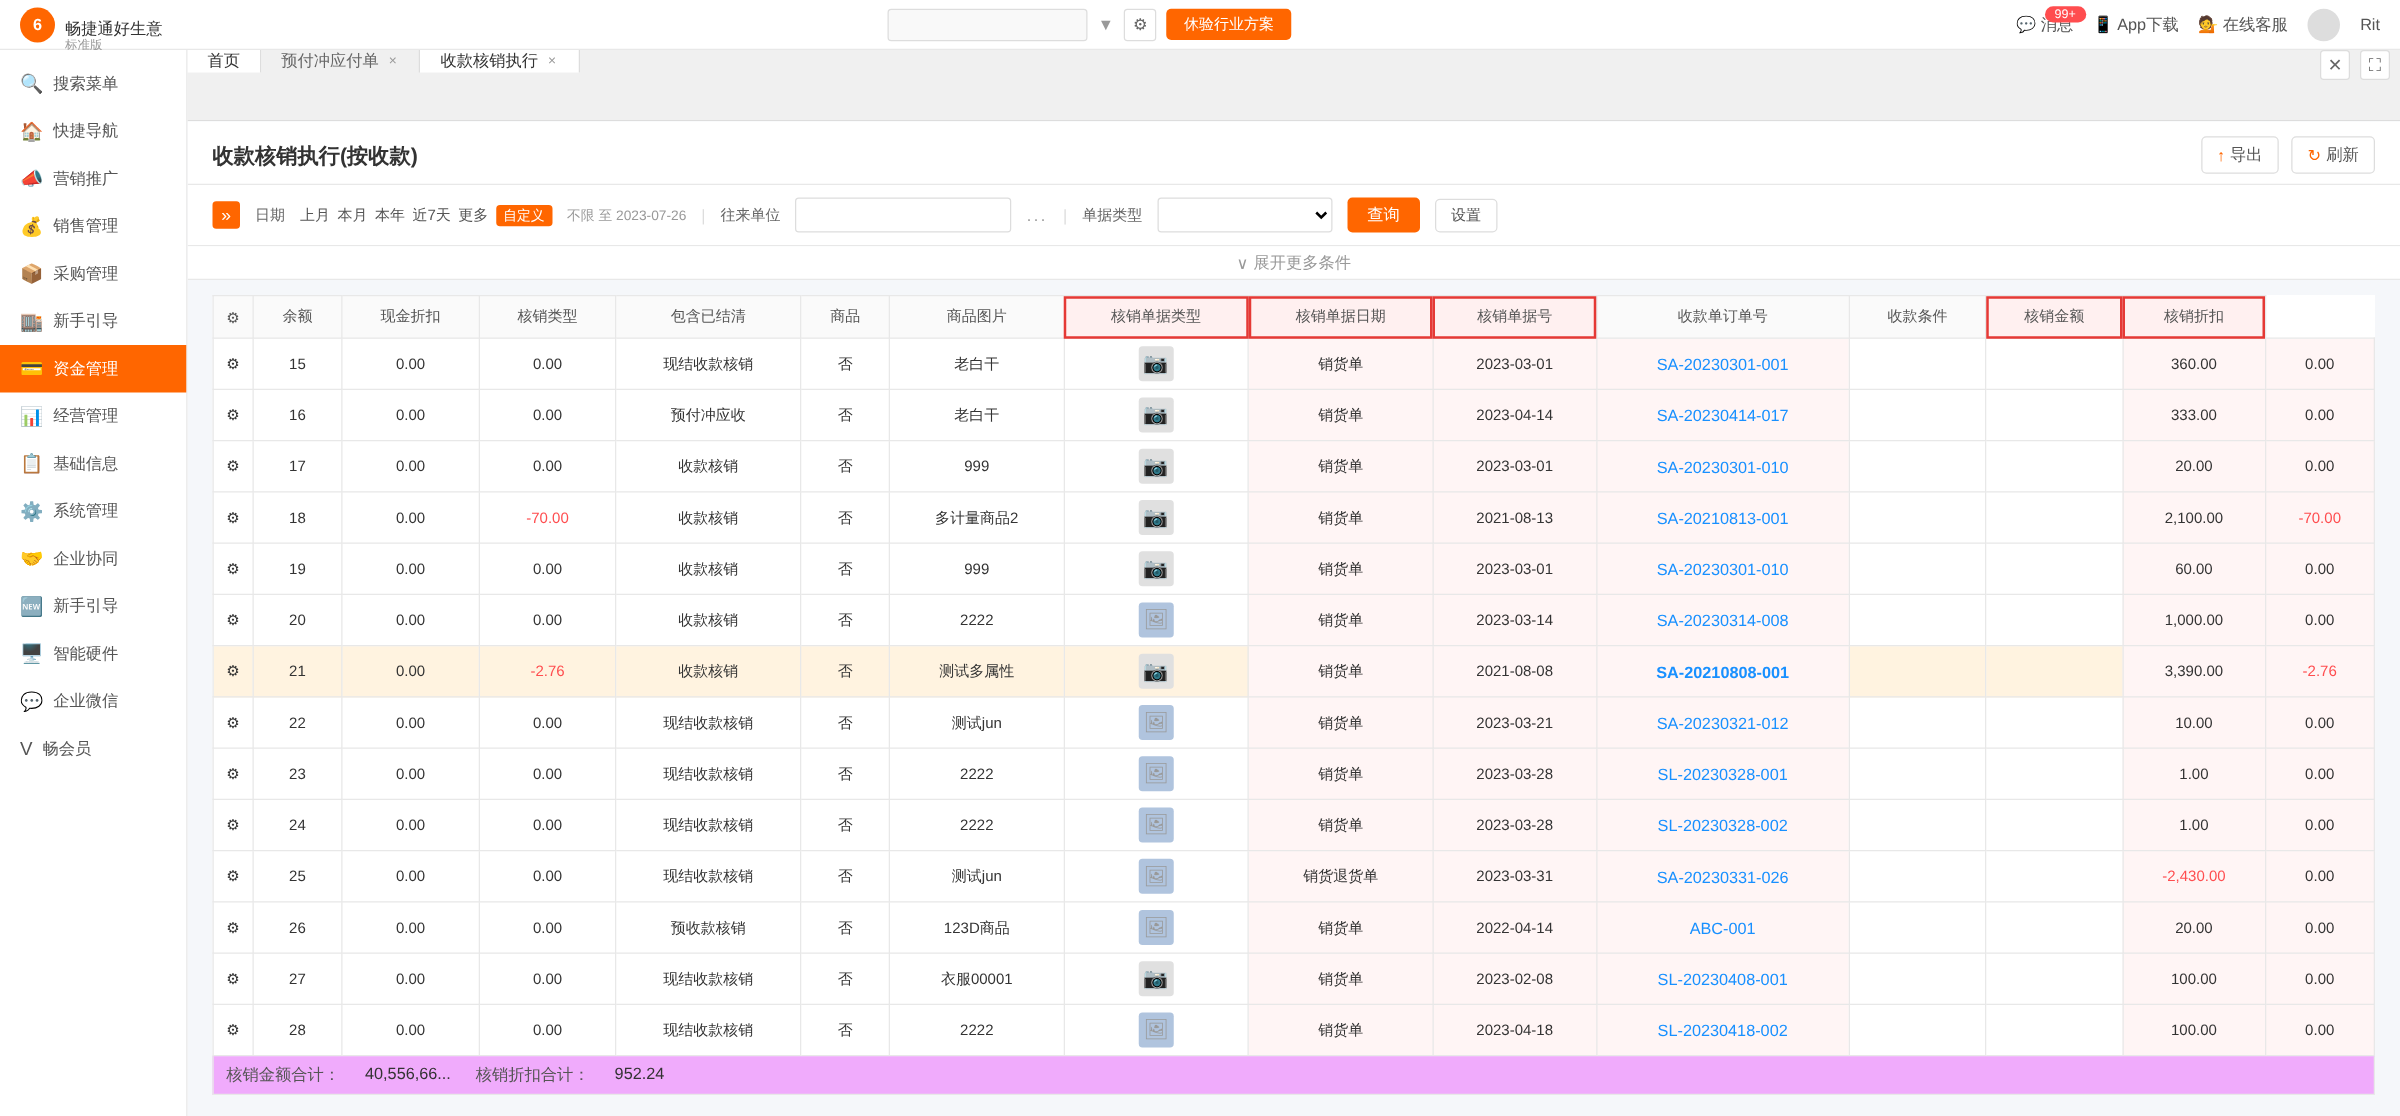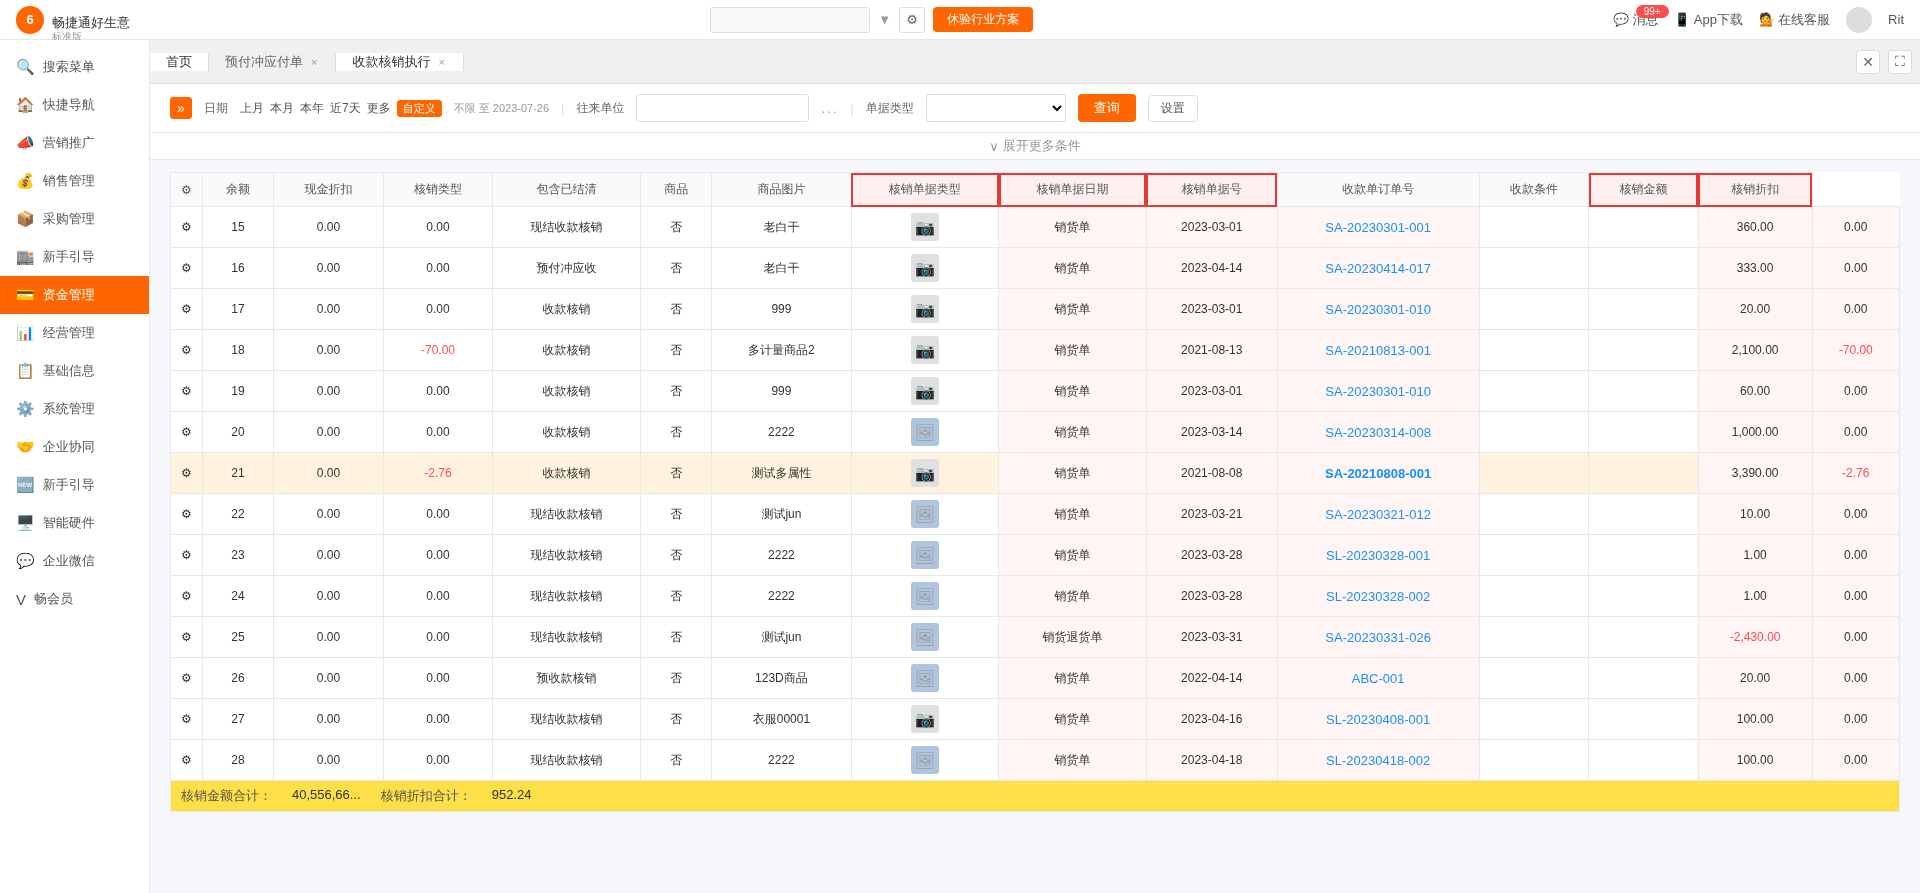--- a/index.html
+++ b/index.html
@@ -27,21 +27,21 @@
     
     .sidebar { width: 150px; background: #fff; border-right: 1px solid #e8e8e8; display: flex; flex-direction: column; padding: 8px 0; }
     .sidebar-item { display: flex; align-items: center; gap: 8px; padding: 10px 16px; cursor: pointer; color: #555; font-size: 13px; }
     .sidebar-item.active { background: #ff6600; color: #fff; border-radius: 0; }
     .sidebar-item .s-icon { font-size: 15px; }
 
     
     .content-area { flex: 1; display: flex; flex-direction: column; overflow: hidden; }
 
     
-    .tabs-bar { height: 44px; background: #f0f0f0; display: flex; align-items: center; border-bottom: 1px solid #ddd; }
+    .tabs-bar { height: 57px; background: #f0f0f0; display: flex; align-items: flex-start; border-bottom: 1px solid #ddd; }
     .tab-item { display: flex; align-items: center; padding: 0 16px; cursor: pointer; font-size: 13px; color: #666; border-right: 1px solid #ddd; gap: 6px; position: relative; }
     .tab-item.home { background: #fff; color: #333; font-weight: 500; }
     .tab-item.active { background: #fff; color: #333; }
     .tab-close { font-size: 11px; color: #999; cursor: pointer; padding: 2px; border-radius: 2px; }
     .tab-spacer { flex: 1; }
     .tab-controls { display: flex; align-items: center; padding: 0 8px; gap: 8px; }
     .tab-ctrl-btn { width: 24px; height: 24px; display: flex; align-items: center; justify-content: center; cursor: pointer; color: #666; font-size: 14px; border: 1px solid #ddd; background: #fff; border-radius: 3px; }
 
     
     .page-content { flex: 1; overflow: hidden; display: flex; flex-direction: column; background: #f5f7fa; }
@@ -73,21 +73,21 @@
     
     .table-area { flex: 1; overflow: auto; padding: 12px 20px; }
     .data-table { width: 100%; border-collapse: collapse; background: #fff; }
     .data-table th { background: #fafafa; border: 1px solid #e8e8e8; padding: 8px 10px; text-align: center; color: #555; font-weight: 500; white-space: nowrap; font-size: 12px; }
     .data-table td { border: 1px solid #e8e8e8; padding: 6px 10px; text-align: center; color: #333; font-size: 12px; white-space: nowrap; }
     .data-table tr.highlighted td { background: #fff3e0; }
     .link-text { color: #1890ff; cursor: pointer; text-decoration: none; }
     .settings-col { width: 30px; }
 
     
-    .table-footer { background: #fde047; border: 1px solid #e8e8e8; border-top: none; padding: 6px 10px; display: flex; align-items: center; }
+    .table-footer { background: #f0abfc; border: 1px solid #e8e8e8; border-top: none; padding: 6px 10px; display: flex; align-items: center; }
     .footer-totals { display: flex; gap: 20px; font-size: 12px; color: #555; }
     .footer-total-val { font-weight: normal; color: #333; }
 
     
     ::-webkit-scrollbar { width: 6px; height: 6px; }
     ::-webkit-scrollbar-thumb { background: #ccc; border-radius: 3px; }
 
     .thumbnail { width: 28px; height: 28px; background: #e0e0e0; border-radius: 3px; display: inline-flex; align-items: center; justify-content: center; color: #999; font-size: 16px; }
     .thumbnail.has-img { background: #b0c4de; }
   </style>
@@ -210,20 +210,33 @@
       </div>
       <div class="tab-spacer"></div>
       <div class="tab-controls">
         <div class="tab-ctrl-btn">✕</div>
         <div class="tab-ctrl-btn">⛶</div>
       </div>
     </div>
 
     <div class="page-content">
 
+      <div class="page-header">
+        <span class="page-title">收款核销执行(按收款)</span>
+        <div class="page-actions">
+          <button class="action-btn">
+            <span class="icon">↑</span>
+            <span>导出</span>
+          </button>
+          <button class="action-btn">
+            <span class="icon">↻</span>
+            <span>刷新</span>
+          </button>
+        </div>
+      </div>
 
       <div class="filter-bar">
         <button class="filter-expand-btn">»</button>
         <span class="filter-label">日期</span>
         <div class="date-links">
           <span class="date-link">上月</span>
           <span class="date-link">本月</span>
           <span class="date-link">本年</span>
           <span class="date-link">近7天</span>
           <span class="date-link">更多</span>
@@ -480,21 +493,21 @@
               <tr>
                 <td>⚙</td>
                 <td>27</td>
                 <td>0.00</td>
                 <td>0.00</td>
                 <td>现结收款核销</td>
                 <td>否</td>
                 <td>衣服00001</td>
                 <td><span class="thumbnail">📷</span></td>
                 <td style="background: rgba(255, 0, 0, 0.04);">销货单</td>
-                <td style="background: rgba(255, 0, 0, 0.04);">2023-04-16</td>
+                <td style="background: rgba(255, 0, 0, 0.04);">2023-02-08</td>
                 <td style="background: rgba(255, 0, 0, 0.04);"><a class="link-text" href="#">SL-20230408-001</a></td>
                 <td></td>
                 <td></td>
                 <td style="background: rgba(255, 0, 0, 0.04);">100.00</td>
                 <td style="background: rgba(255, 0, 0, 0.04);">0.00</td>
               </tr>
               <tr>
                 <td>⚙</td>
                 <td>28</td>
                 <td>0.00</td>

